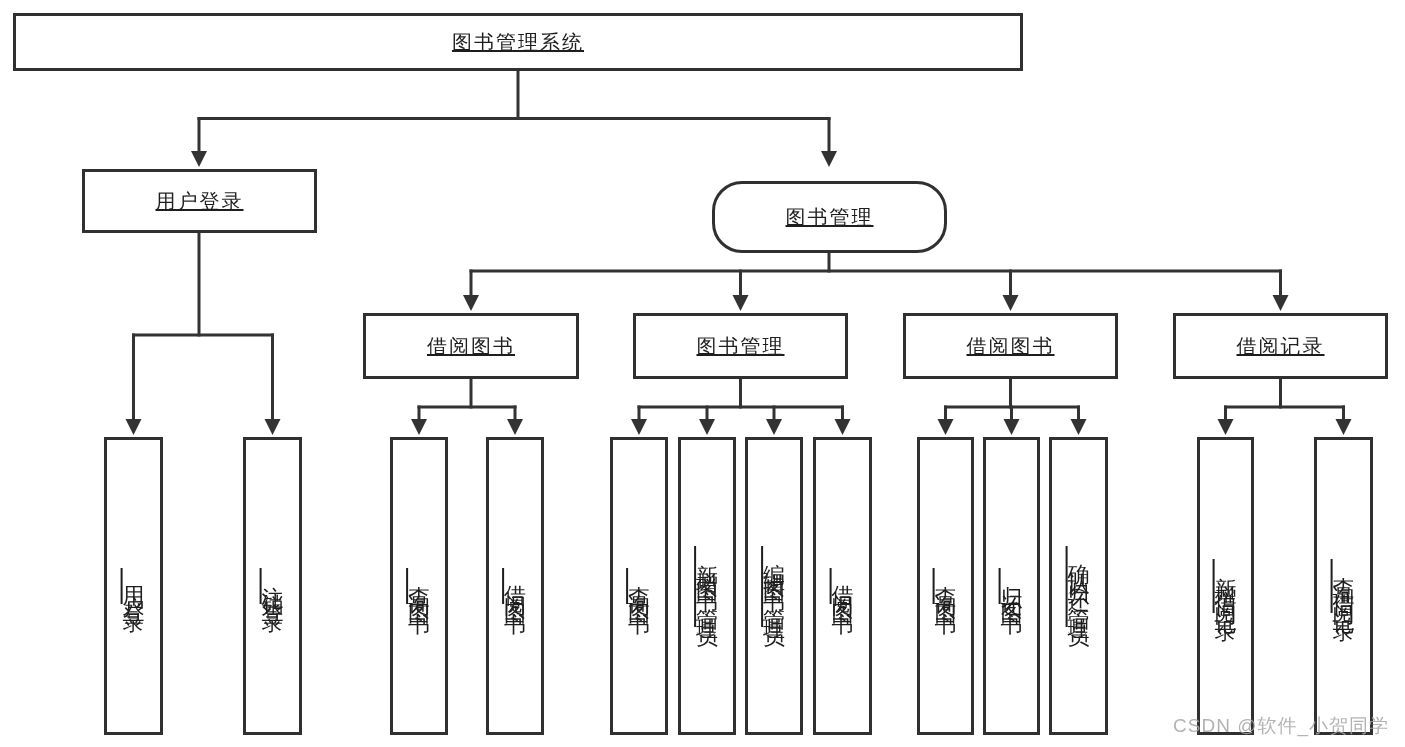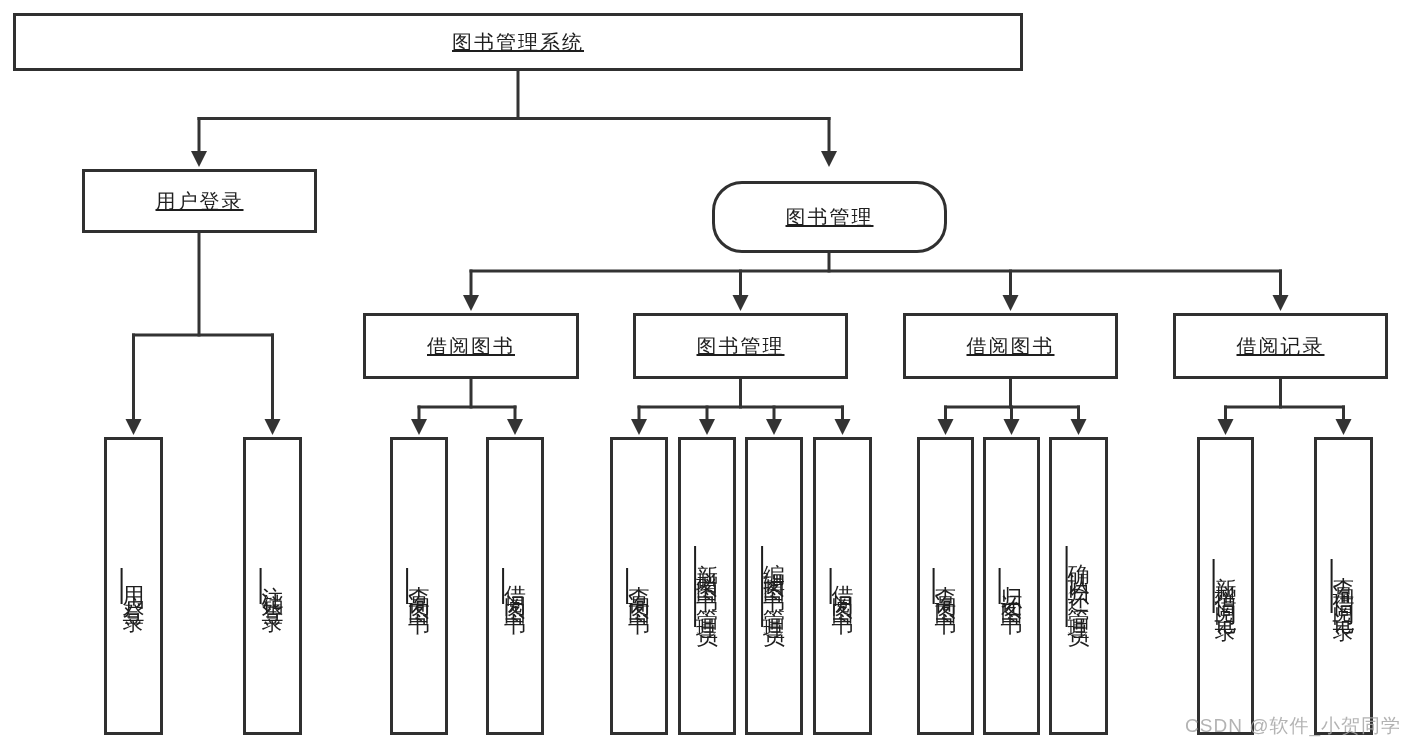--- a/index.html
+++ b/index.html
@@ -44,21 +44,21 @@
     writing-mode: vertical-rl;
     text-orientation: mixed;
     font-size: 22px;
     letter-spacing: 9px;
     line-height: 1.1;
     white-space: nowrap;
     color: #1e1e1e;
   }
   .watermark {
     position: absolute;
-    right: 4px;
+    right: 16px;
     bottom: 8px;
     font-size: 19px;
     letter-spacing: 1px;
     color: rgba(166, 166, 166, 0.85);
     z-index: 5;
     pointer-events: none;
   }
   svg line { stroke: #333333; stroke-width: 3; }
   svg path.arrowhead { fill: #333333; stroke: none; }
 </style>

